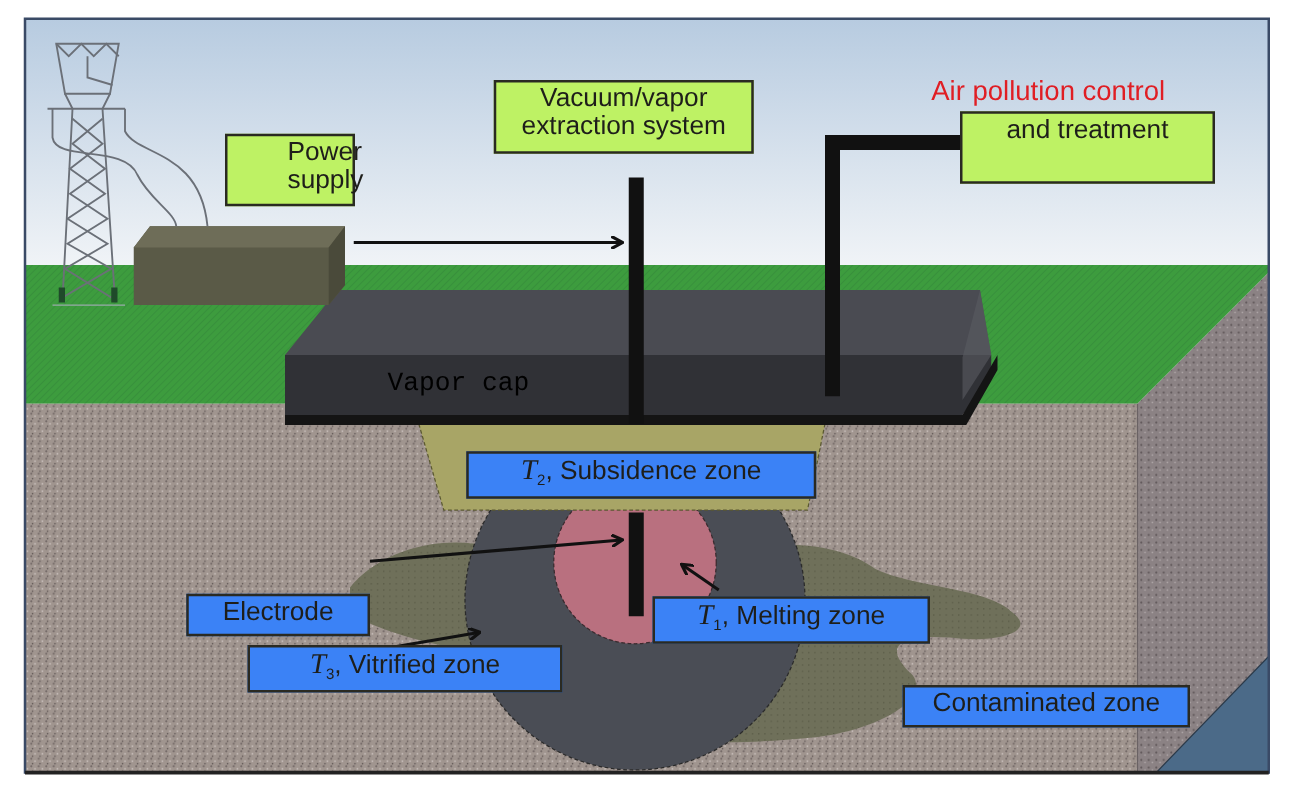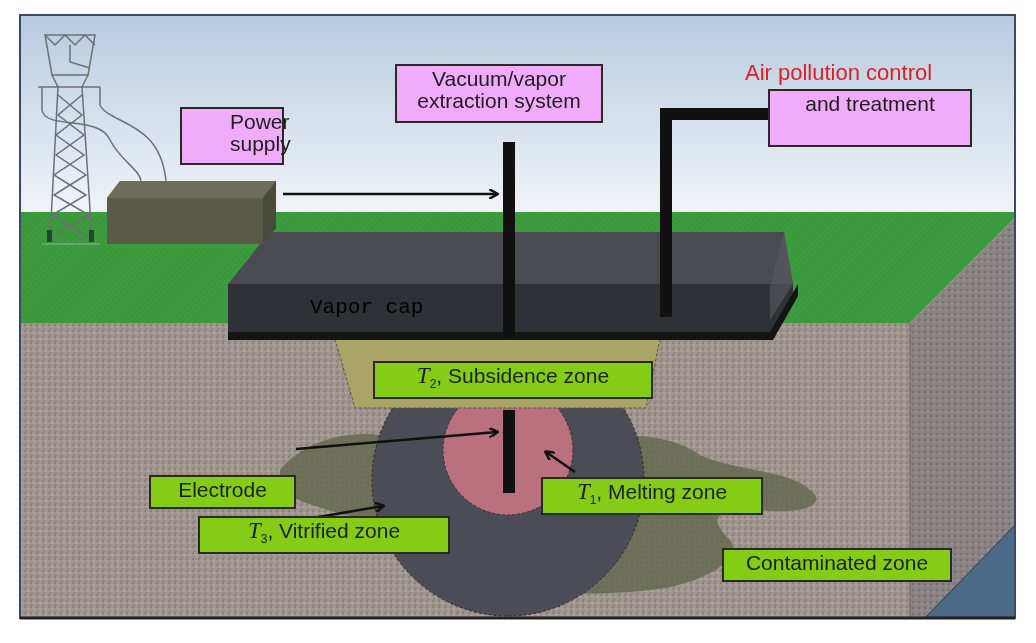--- a/index.html
+++ b/index.html
@@ -1,24 +1,24 @@
 <!DOCTYPE html>
 <html><head>
 <meta charset="utf-8">
 <style>
   html, body { margin:0; padding:0; background:#ffffff; }
   body { width:1036px; height:643px; position:relative; overflow:hidden; font-family:"Liberation Sans", sans-serif; }
   #diagram { position:absolute; left:0; top:0; width:1036px; height:643px; }
   .label {
-    position:absolute; background:#f0abfc; border:2px solid #2a2a22;
+    position:absolute; background:#bef264; border:2px solid #2a2a22;
     color:#1e1e1a; font-size:21px; line-height:22px; text-align:center;
     padding:2px 6px; box-sizing:border-box; white-space:nowrap;
     font-family:"Liberation Sans", sans-serif;
   }
-  .label.light { background:#84cc16; }
+  .label.light { background:#3b82f6; }
   .label i { font-family:"Liberation Serif", serif; font-size:23px; }
   .label sub { font-size:12px; vertical-align:-5px; }
   .title-red { position:absolute; color:#e01e24; font-weight:normal; font-size:22px; font-family:"Liberation Sans", sans-serif; white-space:nowrap; }
   .cap-text { position:absolute; color:#000000; font-size:21px; font-family:Liberation Mono, monospace; white-space:nowrap; }
 </style>
 </head>
 <body>
 
 <svg id="diagram" viewBox="0 0 1036 643" xmlns="http://www.w3.org/2000/svg">
   <defs>
@@ -131,21 +131,21 @@
 <div class="cap-text" style="left:310px;top:296px;">Vapor cap</div>
 
 <div class="label light" style="left:373px;top:361px;width:280px;height:38px;">
   <i>T</i><sub>2</sub><span>, Subsidence zone</span>
 </div>
 
 <div class="label light" style="left:149px;top:431px;width:147px;height:34px;margin-top:44px;">
   <span>Electrode</span>
 </div>
 
-<div class="label light" style="left:541px;top:477px;width:222px;height:38px;">
+<div class="label light" style="left:522px;top:477px;width:222px;height:38px;">
   <i>T</i><sub>1</sub><span>, Melting zone</span>
 </div>
 
 <div class="label light" style="left:198px;top:516px;width:252px;height:38px;">
   <i>T</i><sub>3</sub><span>, Vitrified zone</span>
 </div>
 
 <div class="label light" style="left:709px;top:548px;width:230px;height:34px;margin-left:13px;">
   <span>Contaminated zone</span>
 </div>

